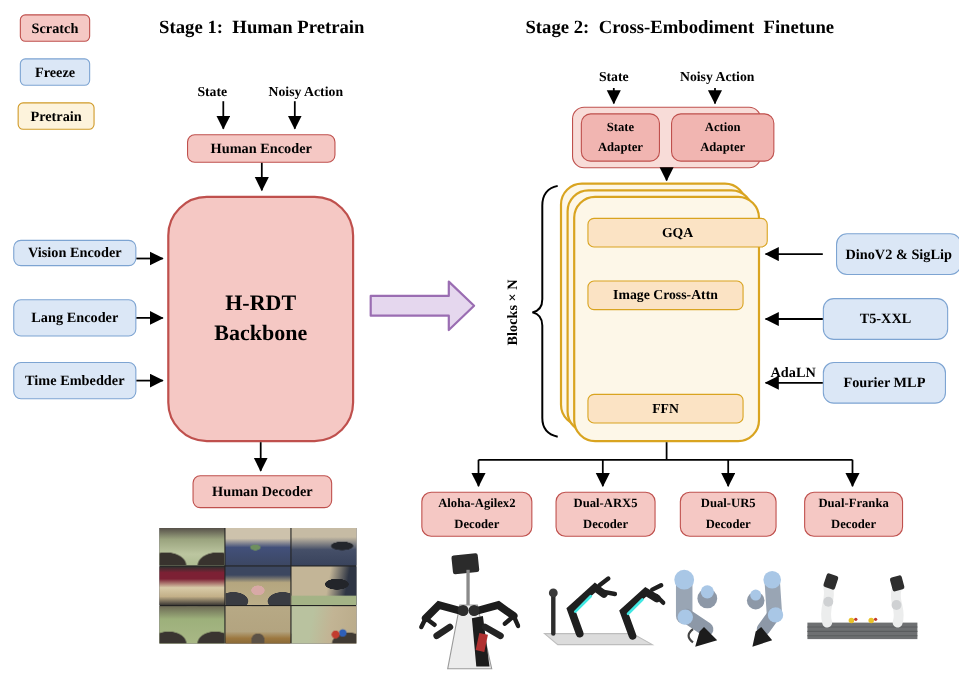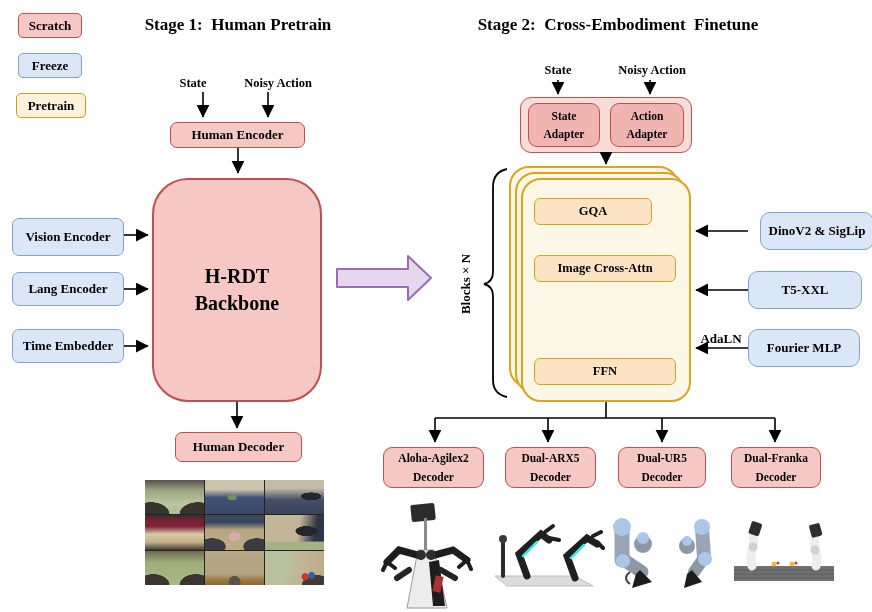--- a/index.html
+++ b/index.html
@@ -54,21 +54,21 @@
     <span>Human Encoder</span>
   </div>
 
   <div class="abs pinkbox" style="left:152px;top:178px;width:170px;height:224px;border-radius:36px;border-width:2px;">
     <div class="twoline" style="font-size:20px;line-height:1.35;">
       <span>H-RDT</span>
       <span>Backbone</span>
     </div>
   </div>
 
-  <div class="abs bluebox" style="left:12px;top:218px;width:112px;height:38px;">
+  <div class="abs bluebox" style="left:12px;top:218px;width:112px;height:24px;">
     <span>Vision Encoder</span>
   </div>
   <div class="abs bluebox" style="left:12px;top:272px;width:112px;height:34px;">
     <span>Lang Encoder</span>
   </div>
   <div class="abs bluebox" style="left:12px;top:329px;width:112px;height:34px;">
     <span>Time Embedder</span>
   </div>
 
   <div class="abs pinkbox" style="left:175px;top:432px;width:127px;height:30px;font-size:13px;">
@@ -112,30 +112,30 @@
   </div>
 
   <div class="abs lbl" style="left:530px;top:63px;width:56px;font-size:12.5px;">State</div>
   <div class="abs lbl" style="left:608px;top:63px;width:88px;font-size:12.5px;">Noisy Action</div>
 
   <div class="abs" style="left:520px;top:97px;width:172px;height:56px;background:#f8dcd8;border:1.6px solid #bf504d;border-radius:11px;"></div>
   <div class="abs twoline" style="left:528px;top:103px;width:72px;height:44px;background:#f1b5b1;border:1.6px solid #bf504d;border-radius:9px;font-size:11.5px;">
     <span>State</span>
     <span>Adapter</span>
   </div>
-  <div class="abs twoline" style="left:610px;top:103px;width:74px;height:44px;background:#f1b5b1;border:1.6px solid #bf504d;border-radius:9px;font-size:11.5px;">
+  <div class="abs twoline" style="left:610px;top:103px;width:94px;height:44px;background:#f1b5b1;border:1.6px solid #bf504d;border-radius:9px;font-size:11.5px;">
     <span>Action</span>
     <span>Adapter</span>
   </div>
 
   <div class="abs creamlayer" style="left:509px;top:166px;width:170px;height:222px;"></div>
   <div class="abs creamlayer" style="left:515px;top:172px;width:170px;height:222px;"></div>
   <div class="abs creamlayer" style="left:521px;top:178px;width:170px;height:224px;"></div>
 
-  <div class="abs innerblock" style="left:534px;top:198px;width:118px;height:27px;align-items:center;">
+  <div class="abs innerblock" style="left:534px;top:198px;width:164px;height:27px;align-items:center;">
     <span>GQA</span>
   </div>
   <div class="abs innerblock" style="left:534px;top:255px;width:142px;height:27px;">
     <span>Image Cross-Attn</span>
   </div>
   <div class="abs innerblock" style="left:534px;top:358px;width:142px;height:27px;">
     <span>FFN</span>
   </div>
 
   <div class="abs lbl" style="left:416px;top:277px;width:100px;height:14px;font-size:13px;line-height:14px;transform:rotate(-90deg);">Blocks × N</div>

